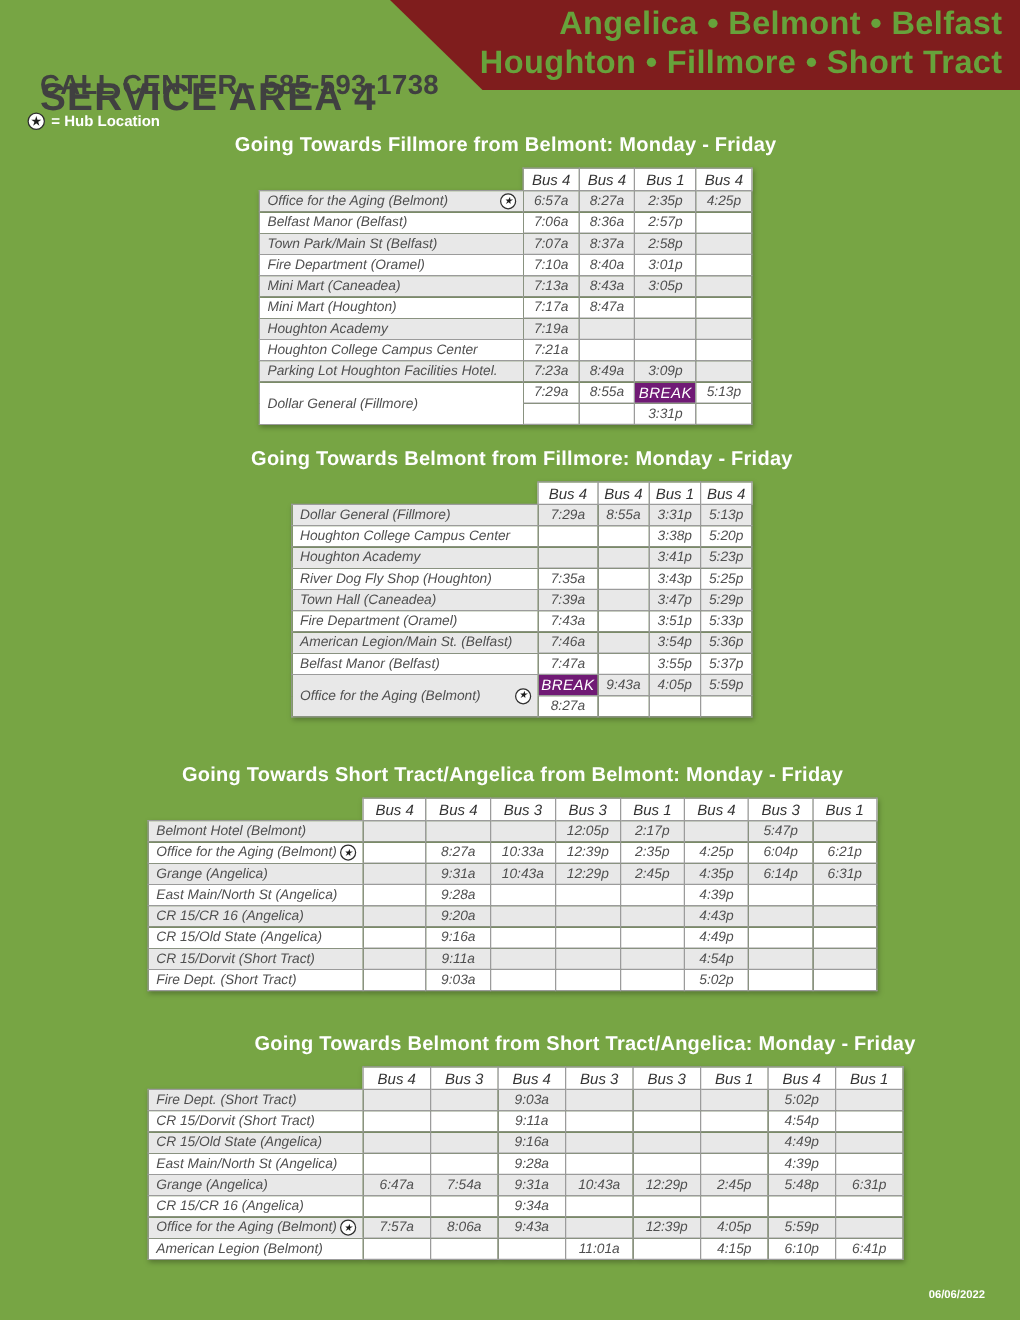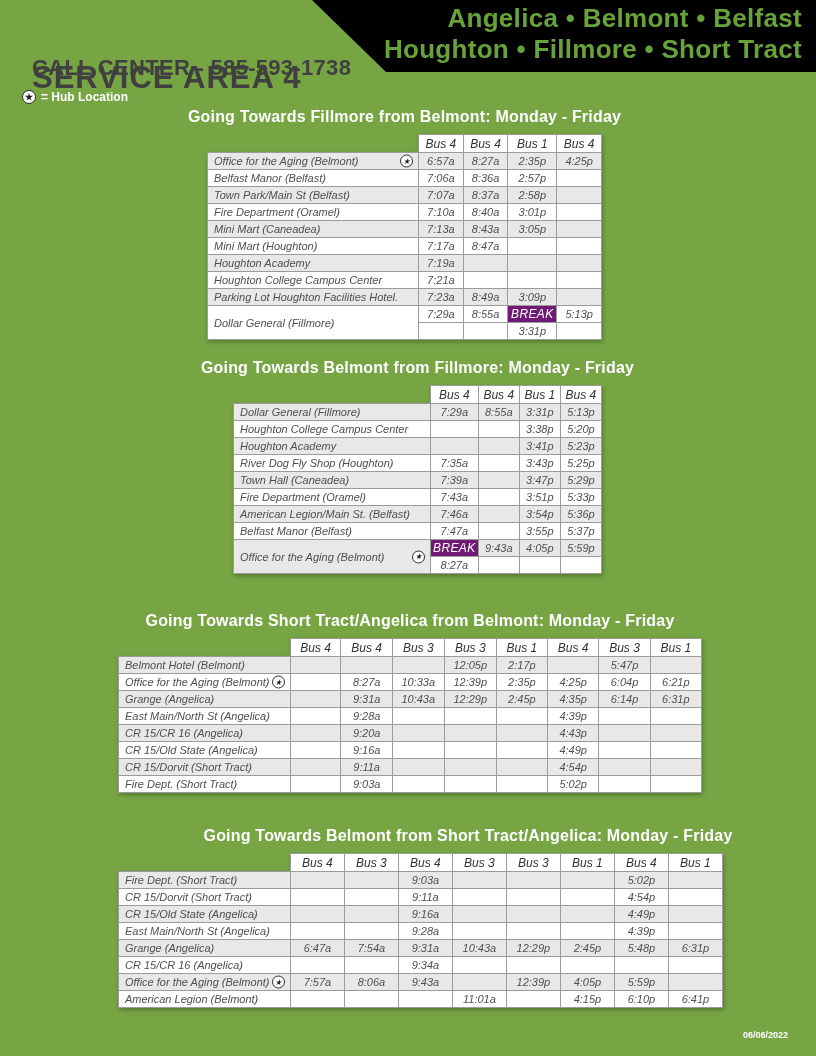--- a/index.html
+++ b/index.html
@@ -8,21 +8,21 @@
     width:816px; height:1056px;
     background:#77A544;
     font-family:"Liberation Sans", sans-serif;
     position:relative;
     overflow:hidden;
   }
 
   
   .band {
     position:absolute; top:0; left:300px; width:516px; height:72px;
-    background:#000000;
+    background:#7f1d1d;
     clip-path:polygon(12px 0, 100% 0, 100% 100%, 86px 100%);
   }
   .band-text {
     position:absolute; top:3px; right:14px;
     text-align:right;
     color:#67A23B; font-weight:bold; font-size:26px; line-height:31px;
     letter-spacing:0.3px;
   }
   .sa-title {
     position:absolute; left:32px; top:12px;

